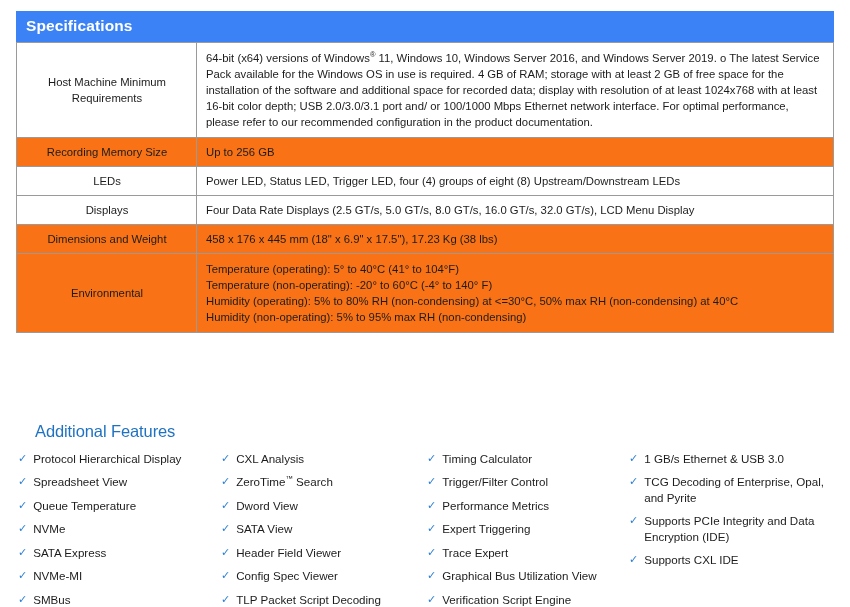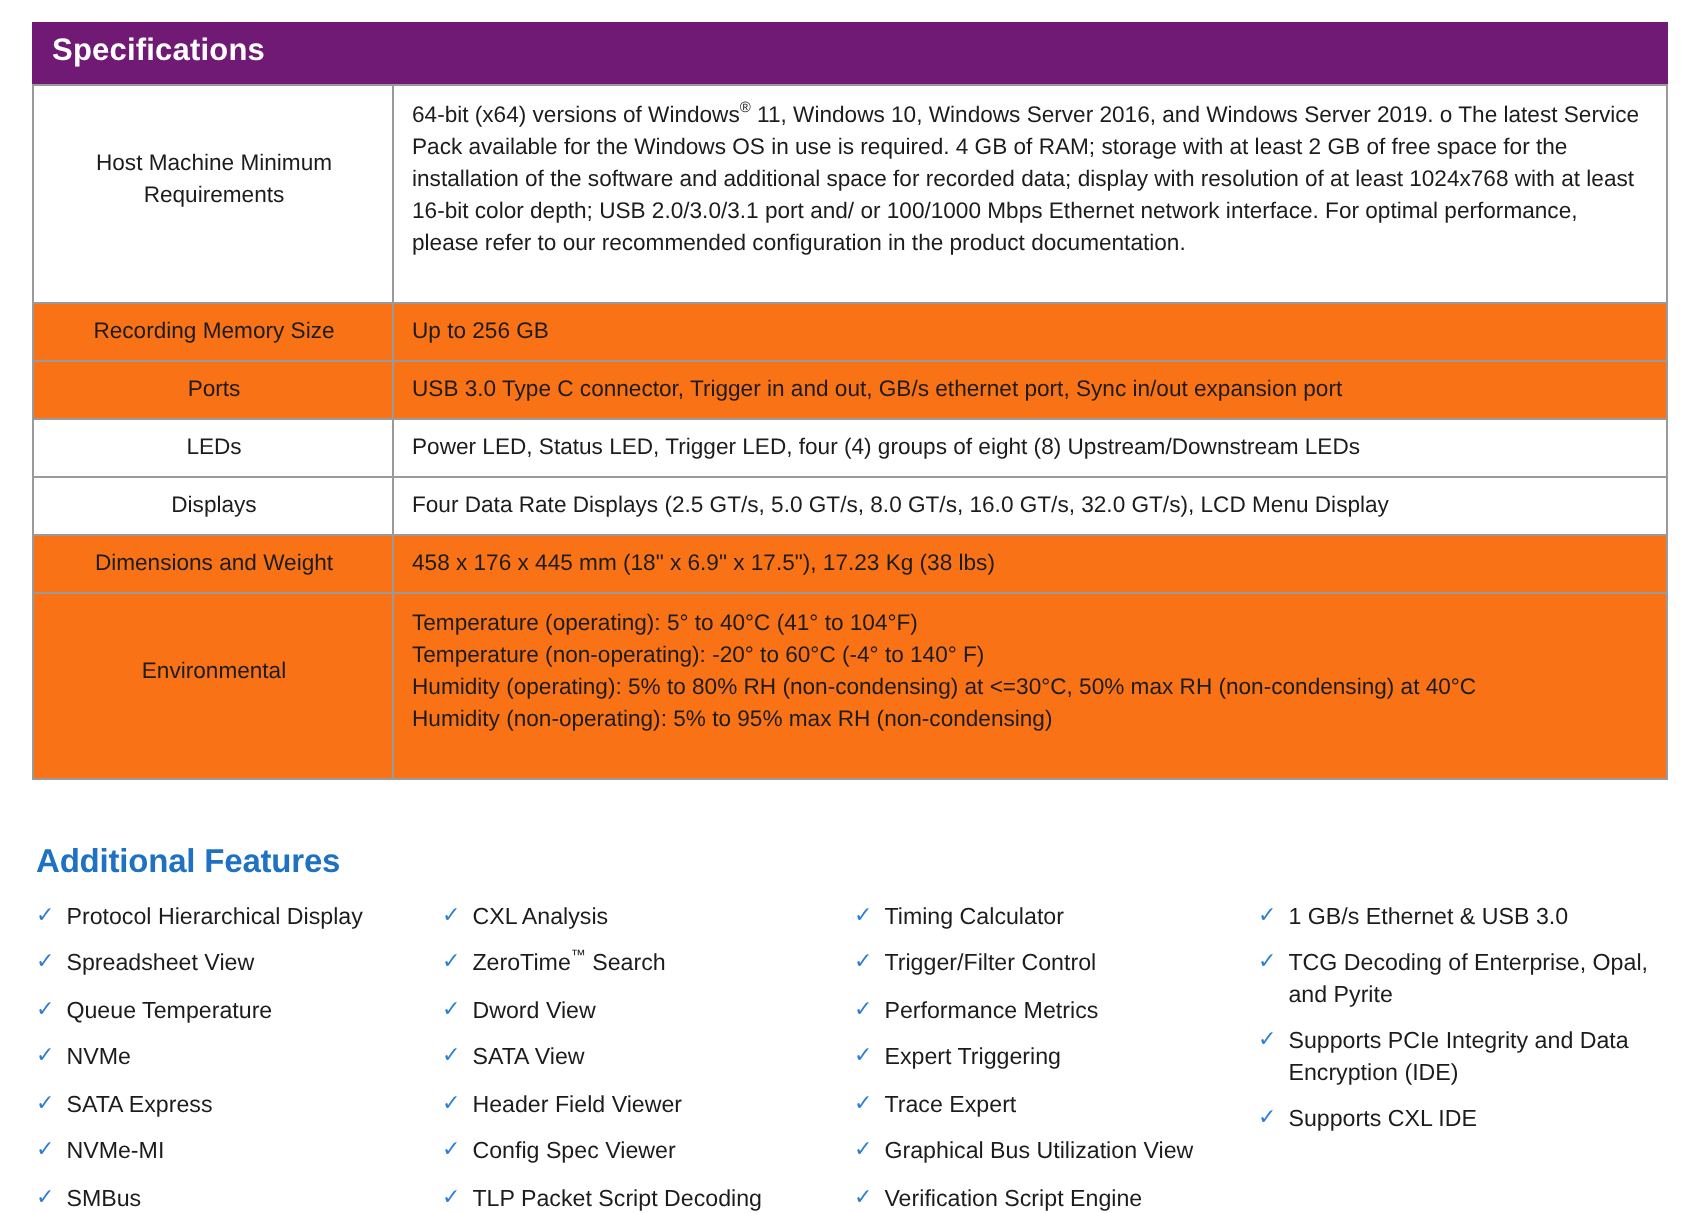--- a/index.html
+++ b/index.html
@@ -25,21 +25,21 @@
 
   
   .spec-wrap {
     position: absolute;
     left: 16px;
     top: 11px;
     width: 818px;
   }
 
   .spec-header {
-    background: #701a75;
+    background: #3b82f6;
     color: #ffffff;
     font-size: 15.5px;
     font-weight: bold;
     padding: 6px 10px 7px 10px;
     letter-spacing: 0.1px;
     box-sizing: border-box;
   }
 
   table.spec {
     border-collapse: collapse;
@@ -63,37 +63,37 @@
     text-align: center;
   }
   table.spec td.value {
     width: auto;
   }
   td.value .line {
     display: block;
   }
   tr.tall td {
     padding-top: 7px;
-    padding-bottom: 21px;
+    padding-bottom: 7px;
   }
   td.multiline {
     line-height: 1.62;
   }
 
   
   .features {
     position: absolute;
     left: 16px;
     top: 422px;
     width: 818px;
   }
   .features h2 {
-    margin: 0 0 10px 2px;
+    margin: 0 0 10px 19px;
     font-size: 16.5px;
-    font-weight: bold;
+    font-weight: normal;
     color: #1f72c2;
     letter-spacing: -0.1px;
   }
   .feat-cols {
     display: flex;
     align-items: flex-start;
   }
   .feat-col {
     box-sizing: border-box;
   }
@@ -135,24 +135,20 @@
     <div class="spec-header">Specifications</div>
     <table class="spec">
       <tbody>
           <tr class="tall">
             <td class="label">Host Machine Minimum Requirements</td>
             <td class="value">64-bit (x64) versions of Windows<sup class="tm">®</sup> 11, Windows 10, Windows Server 2016, and Windows Server 2019. o The latest Service Pack available for the Windows OS in use is required.  4 GB of RAM; storage with at least 2 GB of free space for the installation of the software and additional space for recorded data; display with resolution of at least 1024x768 with at least 16-bit color depth; USB 2.0/3.0/3.1 port and/ or 100/1000 Mbps Ethernet network interface. For optimal performance, please refer to our recommended configuration in the product documentation.</td>
           </tr>
           <tr class="shaded">
             <td class="label">Recording Memory Size</td>
             <td class="value">Up to 256 GB</td>
-          </tr>
-          <tr class="shaded">
-            <td class="label">Ports</td>
-            <td class="value">USB 3.0 Type C connector, Trigger in and out, GB/s ethernet port, Sync in/out expansion port</td>
           </tr>
           <tr>
             <td class="label">LEDs</td>
             <td class="value">Power LED, Status LED, Trigger LED, four (4) groups of eight (8) Upstream/Downstream LEDs</td>
           </tr>
           <tr>
             <td class="label">Displays</td>
             <td class="value">Four Data Rate Displays (2.5 GT/s, 5.0 GT/s, 8.0 GT/s, 16.0 GT/s, 32.0 GT/s), LCD Menu Display</td>
           </tr>
           <tr class="shaded">

